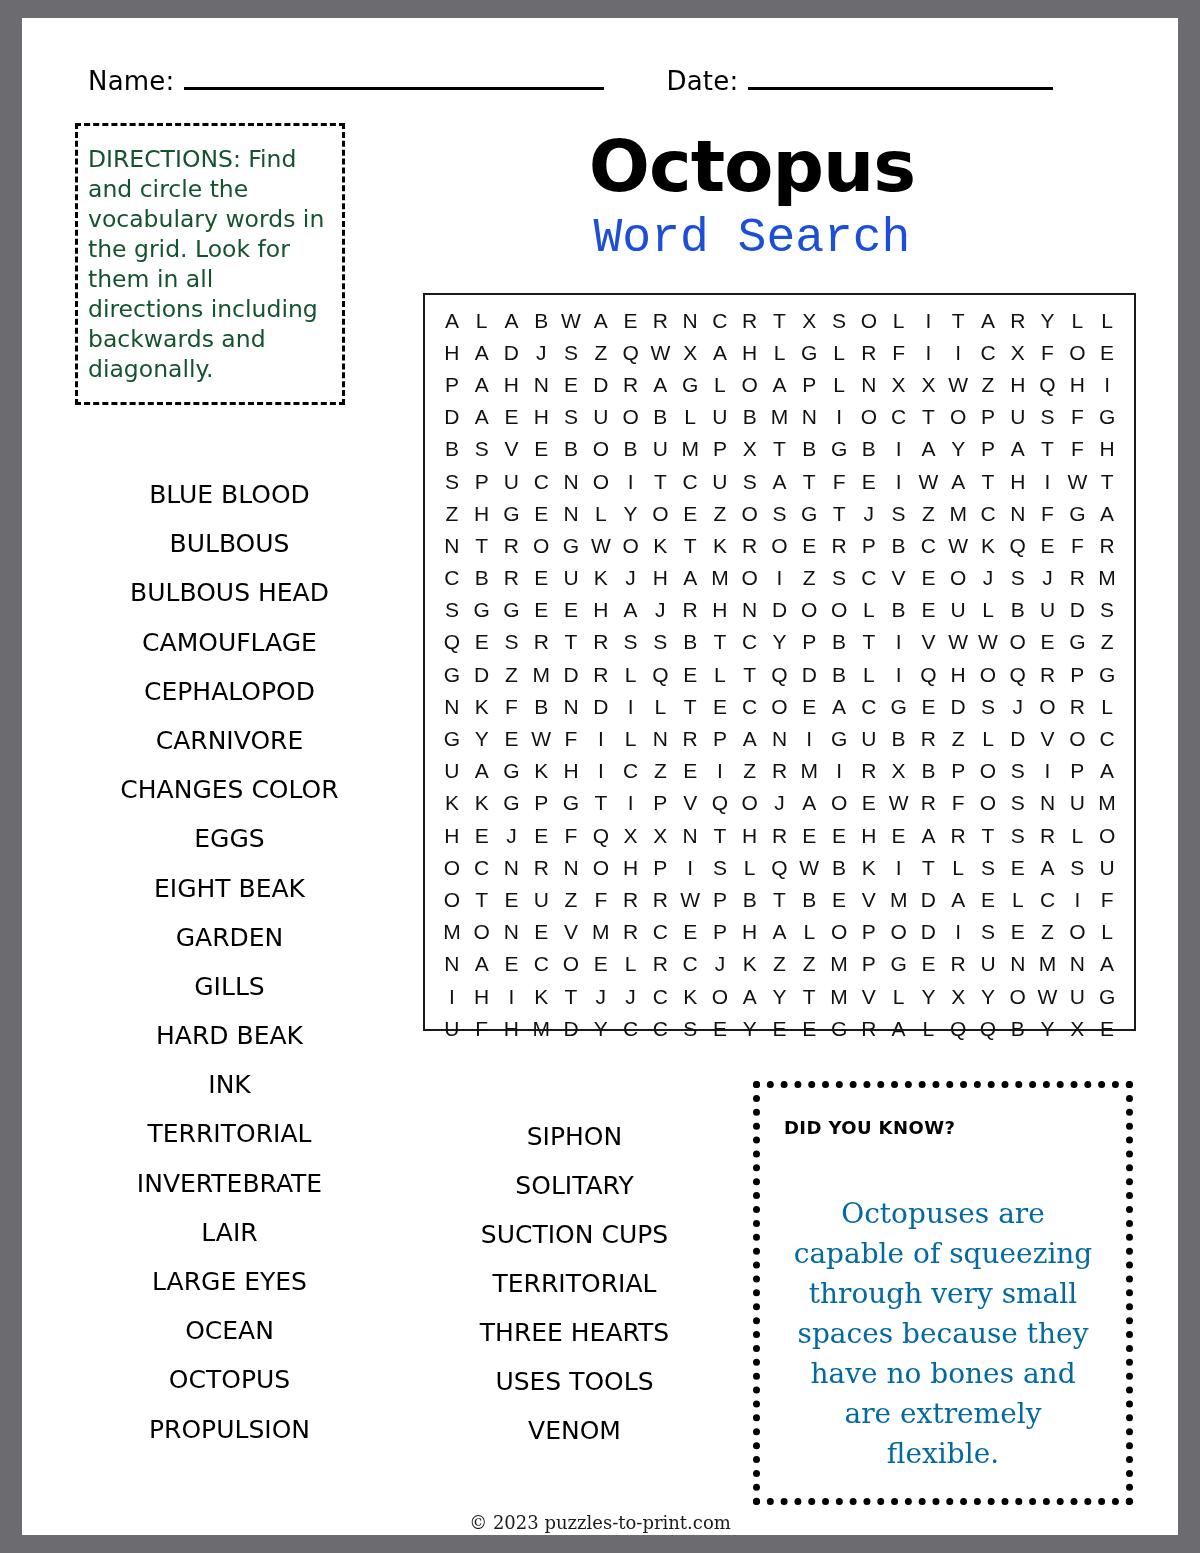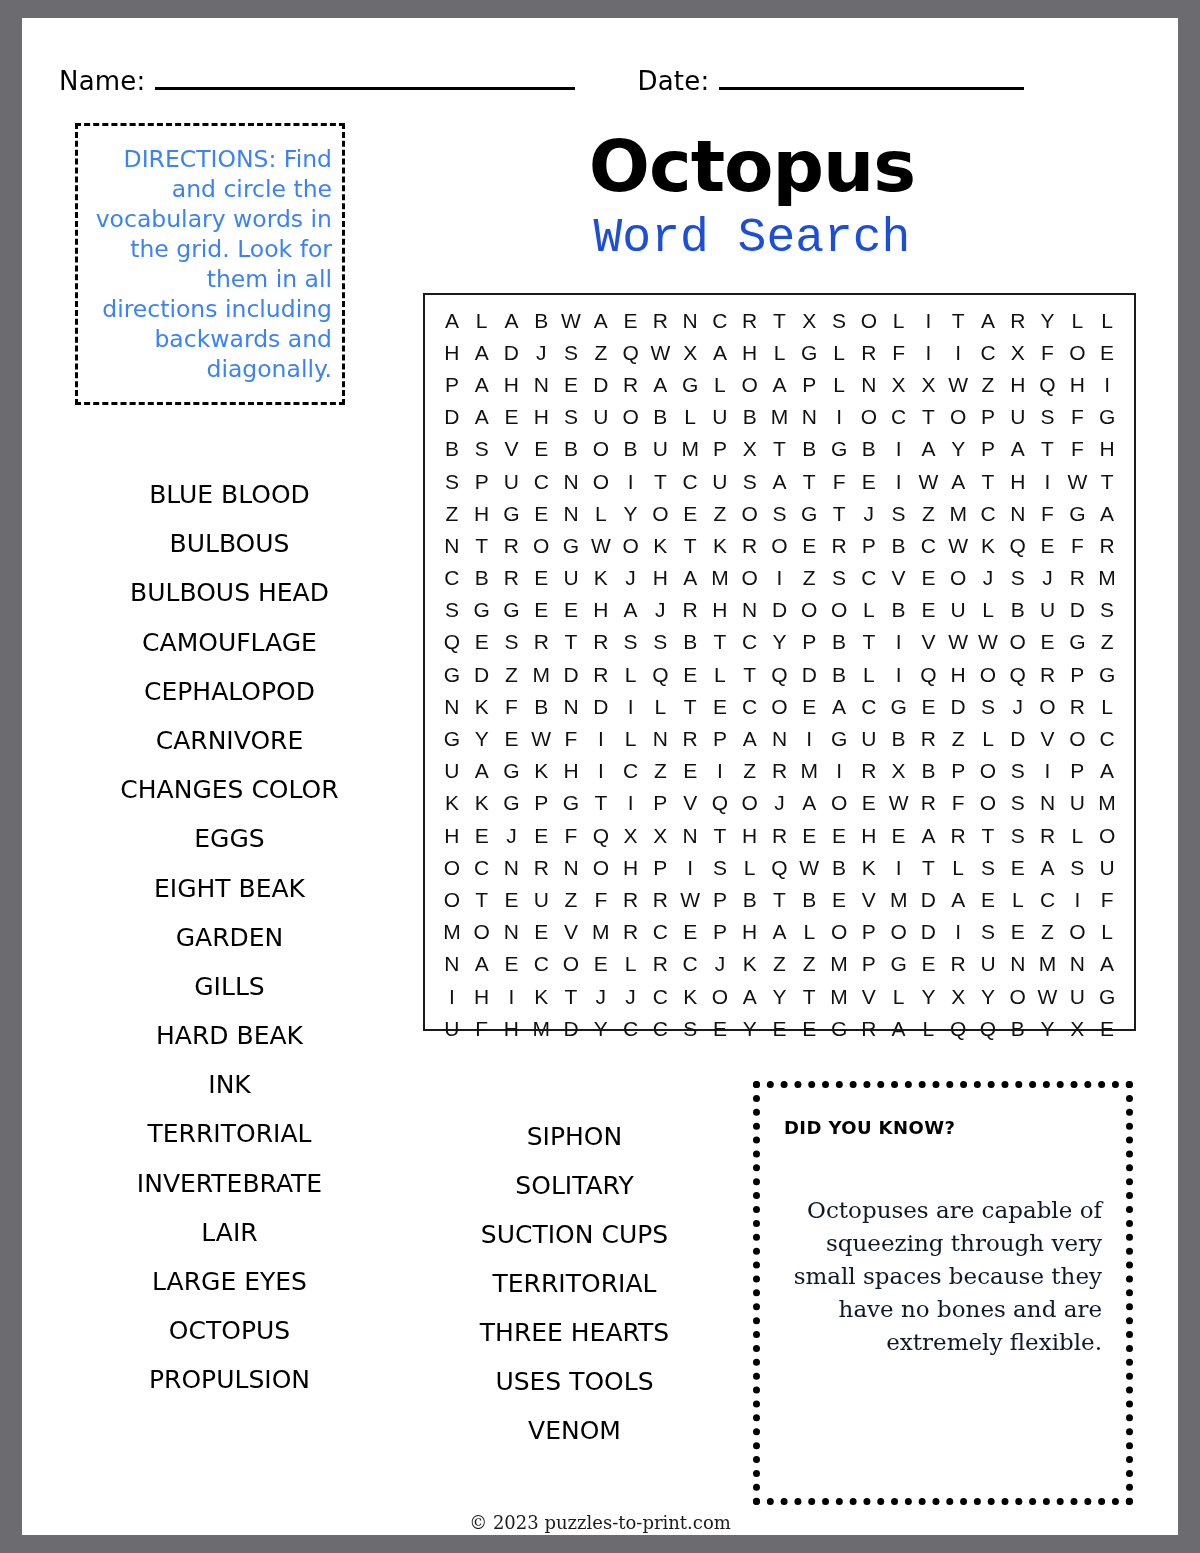--- a/index.html
+++ b/index.html
@@ -19,21 +19,21 @@
     left: 22px;
     top: 18px;
     width: 1156px;
     height: 1517px;
     background: #ffffff;
   }
 
   
   .nameline {
     position: absolute;
-    left: 37px;
+    left: 66px;
     top: 48px;
     width: 1060px;
     height: 46px;
     display: flex;
     align-items: baseline;
   }
   .nd-label {
     font-family: "DejaVu Sans", sans-serif;
     font-size: 26px;
     color: #000;
@@ -57,25 +57,25 @@
     width: 270px;
     height: 282px;
     border: 3px dashed #000;
     display: flex;
     align-items: center;
     justify-content: center;
     padding: 6px 10px;
   }
   .directions p {
     margin: 0;
-    text-align: right;
+    text-align: left;
     font-family: "DejaVu Sans", sans-serif;
     font-size: 23.5px;
     line-height: 1.28;
-    color: #3b82f6;
+    color: #14532d;
   }
 
   
   .title-main {
     position: absolute;
     left: 360px;
     top: 112px;
     width: 740px;
     text-align: center;
     font-family: "DejaVu Sans", sans-serif;
@@ -156,25 +156,25 @@
     text-align: left;
     font-family: "DejaVu Sans", sans-serif;
     font-weight: bold;
     font-size: 18px;
     letter-spacing: .4px;
     color: #000;
     margin-top: 15px;
   }
   .dyk-body {
     margin-top: 56px;
-    text-align: right;
+    text-align: center;
     font-family: "DejaVu Serif", serif;
-    font-size: 23px;
+    font-size: 28px;
     line-height: 1.43;
-    color: #0f172a;
+    color: #0369a1;
   }
 
   
   .footer {
     position: absolute;
     left: 0;
     top: 1494px;
     width: 1156px;
     text-align: center;
     font-family: "DejaVu Serif", serif;
@@ -747,20 +747,21 @@
       <div class="word">EGGS</div>
       <div class="word">EIGHT BEAK</div>
       <div class="word">GARDEN</div>
       <div class="word">GILLS</div>
       <div class="word">HARD BEAK</div>
       <div class="word">INK</div>
       <div class="word">TERRITORIAL</div>
       <div class="word">INVERTEBRATE</div>
       <div class="word">LAIR</div>
       <div class="word">LARGE EYES</div>
+      <div class="word">OCEAN</div>
       <div class="word">OCTOPUS</div>
       <div class="word">PROPULSION</div>
     </div>
 
   <div class="wordcol col2" id="wordcol2">
       <div class="word">SIPHON</div>
       <div class="word">SOLITARY</div>
       <div class="word">SUCTION CUPS</div>
       <div class="word">TERRITORIAL</div>
       <div class="word">THREE HEARTS</div>

